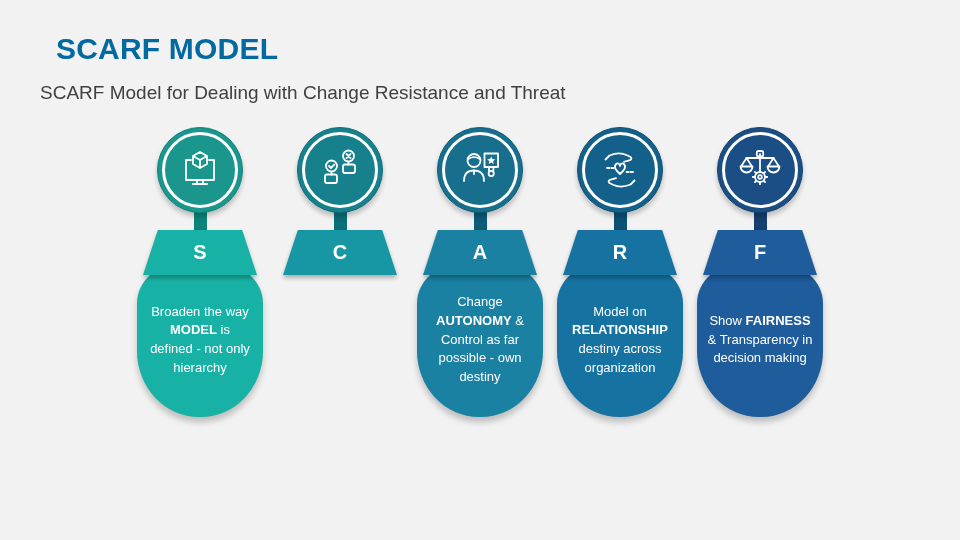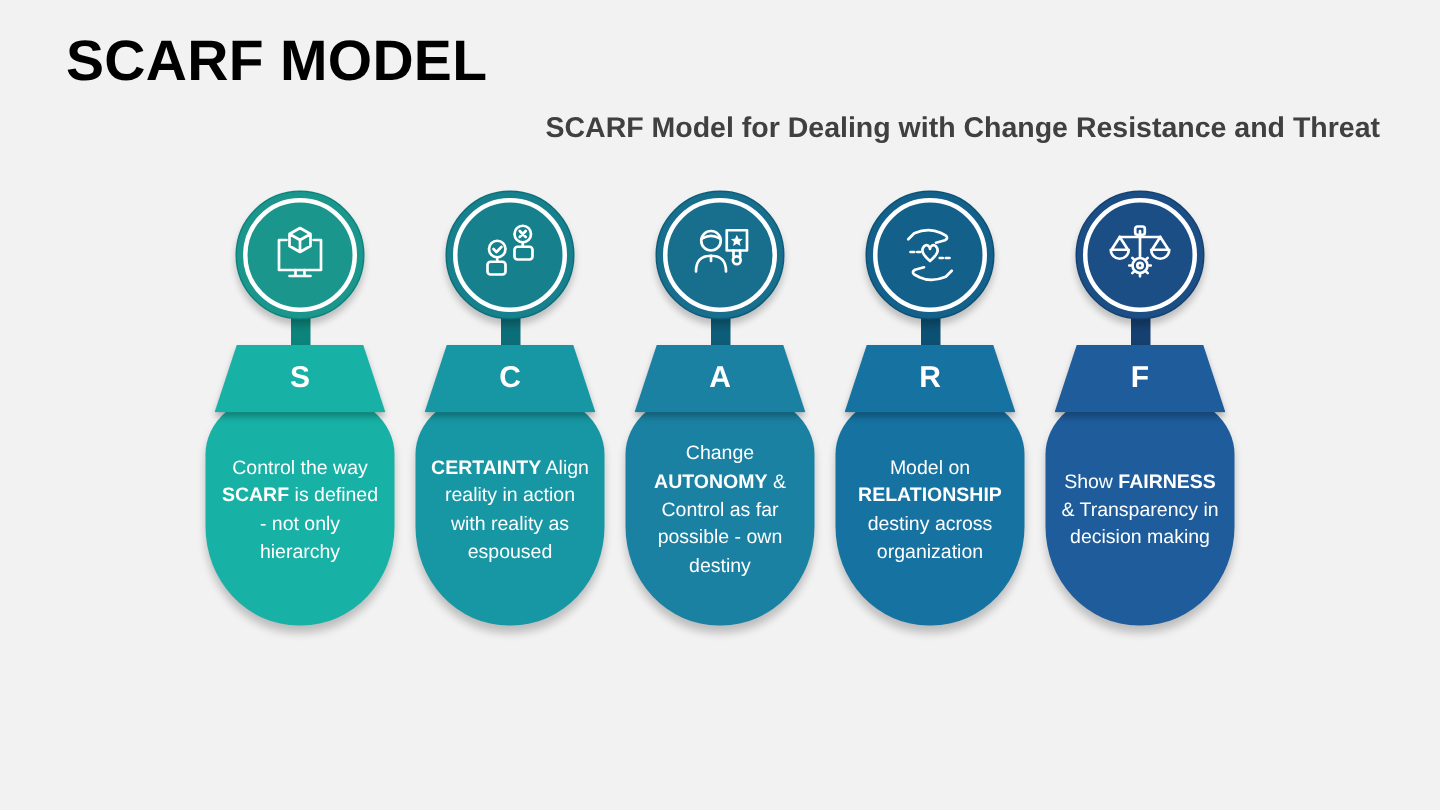--- a/index.html
+++ b/index.html
@@ -7,25 +7,25 @@
     width:960px;height:540px;
     background:#f2f2f2;
     font-family:"Liberation Sans", sans-serif;
     position:relative;
     overflow:hidden;
   }
   .slide{position:absolute;inset:0;}
   
   .header{position:absolute;left:40px;top:16px;right:40px;}
   .title{
-    margin:4px;font-size:38px;font-weight:700;color:#000000;
+    margin:16px;font-size:30px;font-weight:700;color:#0369a1;
     letter-spacing:.2px;
   }
   .subtitle{
-    margin:12px 0 0 11px;font-size:19px;font-weight:700;color:#404040;text-align:right;
+    margin:12px 0 0 0;font-size:19px;font-weight:400;color:#404040;
   }
   
   .columns{
     position:absolute;left:130px;top:127px;width:700px;
     display:flex;flex-direction:row;
   }
   .column{
     width:140px;display:flex;flex-direction:column;align-items:center;
     position:relative;
   }
@@ -91,21 +91,21 @@
             </svg>
           </span>
     </div>
     <div class="stem"></div>
     <div class="badge-wrap">
       <div class="badge">
         <span class="letter">S</span>
       </div>
     </div>
     <div class="blob">
-      <p class="blob-text"><span>Control the way </span><span class="b">SCARF</span><span> is defined - not only hierarchy</span></p>
+      <p class="blob-text"><span>Broaden the way </span><span class="b">MODEL</span><span> is defined - not only hierarchy</span></p>
     </div>
   </div>
 
   <div class="column" style="--main: #1697A3; --deep: #17808D; --dark: #0C6E79;">
     <div class="circle">
       <span class="icon">
             <svg viewBox="0 0 48 48" fill="none" stroke="#ffffff" stroke-width="1.8" stroke-linecap="round" stroke-linejoin="round">
               <circle cx="15.5" cy="20" r="5.5"></circle>
               <path d="M13 20 L15 22 L18.3 18.6"></path>
               <circle cx="32.5" cy="10" r="5.5"></circle>
@@ -116,23 +116,20 @@
               <path d="M32.5 18.5 V15.8"></path>
             </svg>
           </span>
     </div>
     <div class="stem"></div>
     <div class="badge-wrap">
       <div class="badge">
         <span class="letter">C</span>
       </div>
     </div>
-    <div class="blob">
-      <p class="blob-text"><span class="b">CERTAINTY</span><span> Align reality in action with reality as espoused</span></p>
-    </div>
   </div>
 
   <div class="column" style="--main: #1B81A2; --deep: #176E8D; --dark: #0D5C78;">
     <div class="circle">
       <span class="icon">
             <svg viewBox="0 0 48 48" fill="none" stroke="#ffffff" stroke-width="1.8" stroke-linecap="round" stroke-linejoin="round">
               <circle cx="18" cy="14.5" r="6.5"></circle>
               <path d="M12.6 12.8 Q18 9.6 23.4 12.8"></path>
               <path d="M8 35 Q8 24.5 18 24.5 Q28 24.5 28 35"></path>
               <path d="M18 24.5 V28"></path>

